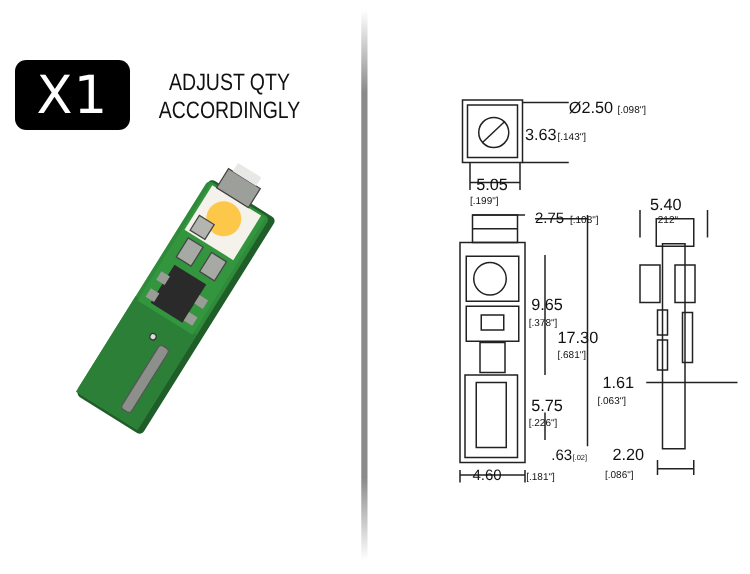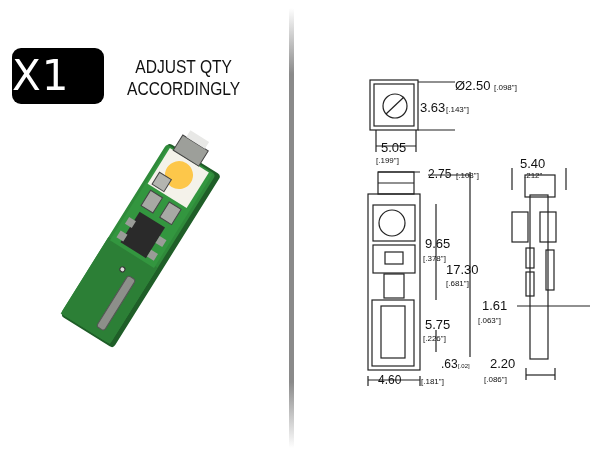--- a/index.html
+++ b/index.html
@@ -1,18 +1,18 @@
 <!DOCTYPE html>
 <html><head>
 <meta charset="utf-8">
 <style>
   html,body{margin:0;padding:0;background:#fff;}
   body{width:600px;height:459px;position:relative;overflow:hidden;font-family:"Liberation Sans",sans-serif;}
   .qty-badge{position:absolute;left:12px;top:48px;width:92px;height:56px;background:#000;border-radius:9px;color:#fff;
-    font-family:"DejaVu Sans",sans-serif;font-size:42px;line-height:56px;letter-spacing:1px;}
+    font-family:"DejaVu Sans",sans-serif;font-size:42px;line-height:56px;text-align:center;letter-spacing:1px;}
   .qty-note{position:absolute;left:118px;top:56px;font-family:"Liberation Sans Narrow","Liberation Sans",sans-serif;
     font-size:19px;line-height:22px;color:#111;transform:scaleX(0.82);transform-origin:left top;text-align:center;width:160px;}
   .qty-note div{display:block;}
   .divider{position:absolute;left:289px;top:8px;width:5px;height:440px;
     background:linear-gradient(to bottom,rgba(140,140,140,0) 0%,#8a8a8a 15%,#8a8a8a 85%,rgba(140,140,140,0) 100%);}
   .product{position:absolute;left:0;top:0;width:290px;height:459px;}
   .drawing{position:absolute;left:300px;top:0;width:300px;height:459px;}
   .dim{font-family:"Liberation Sans",sans-serif;fill:#111;}
 </style>
 </head>

